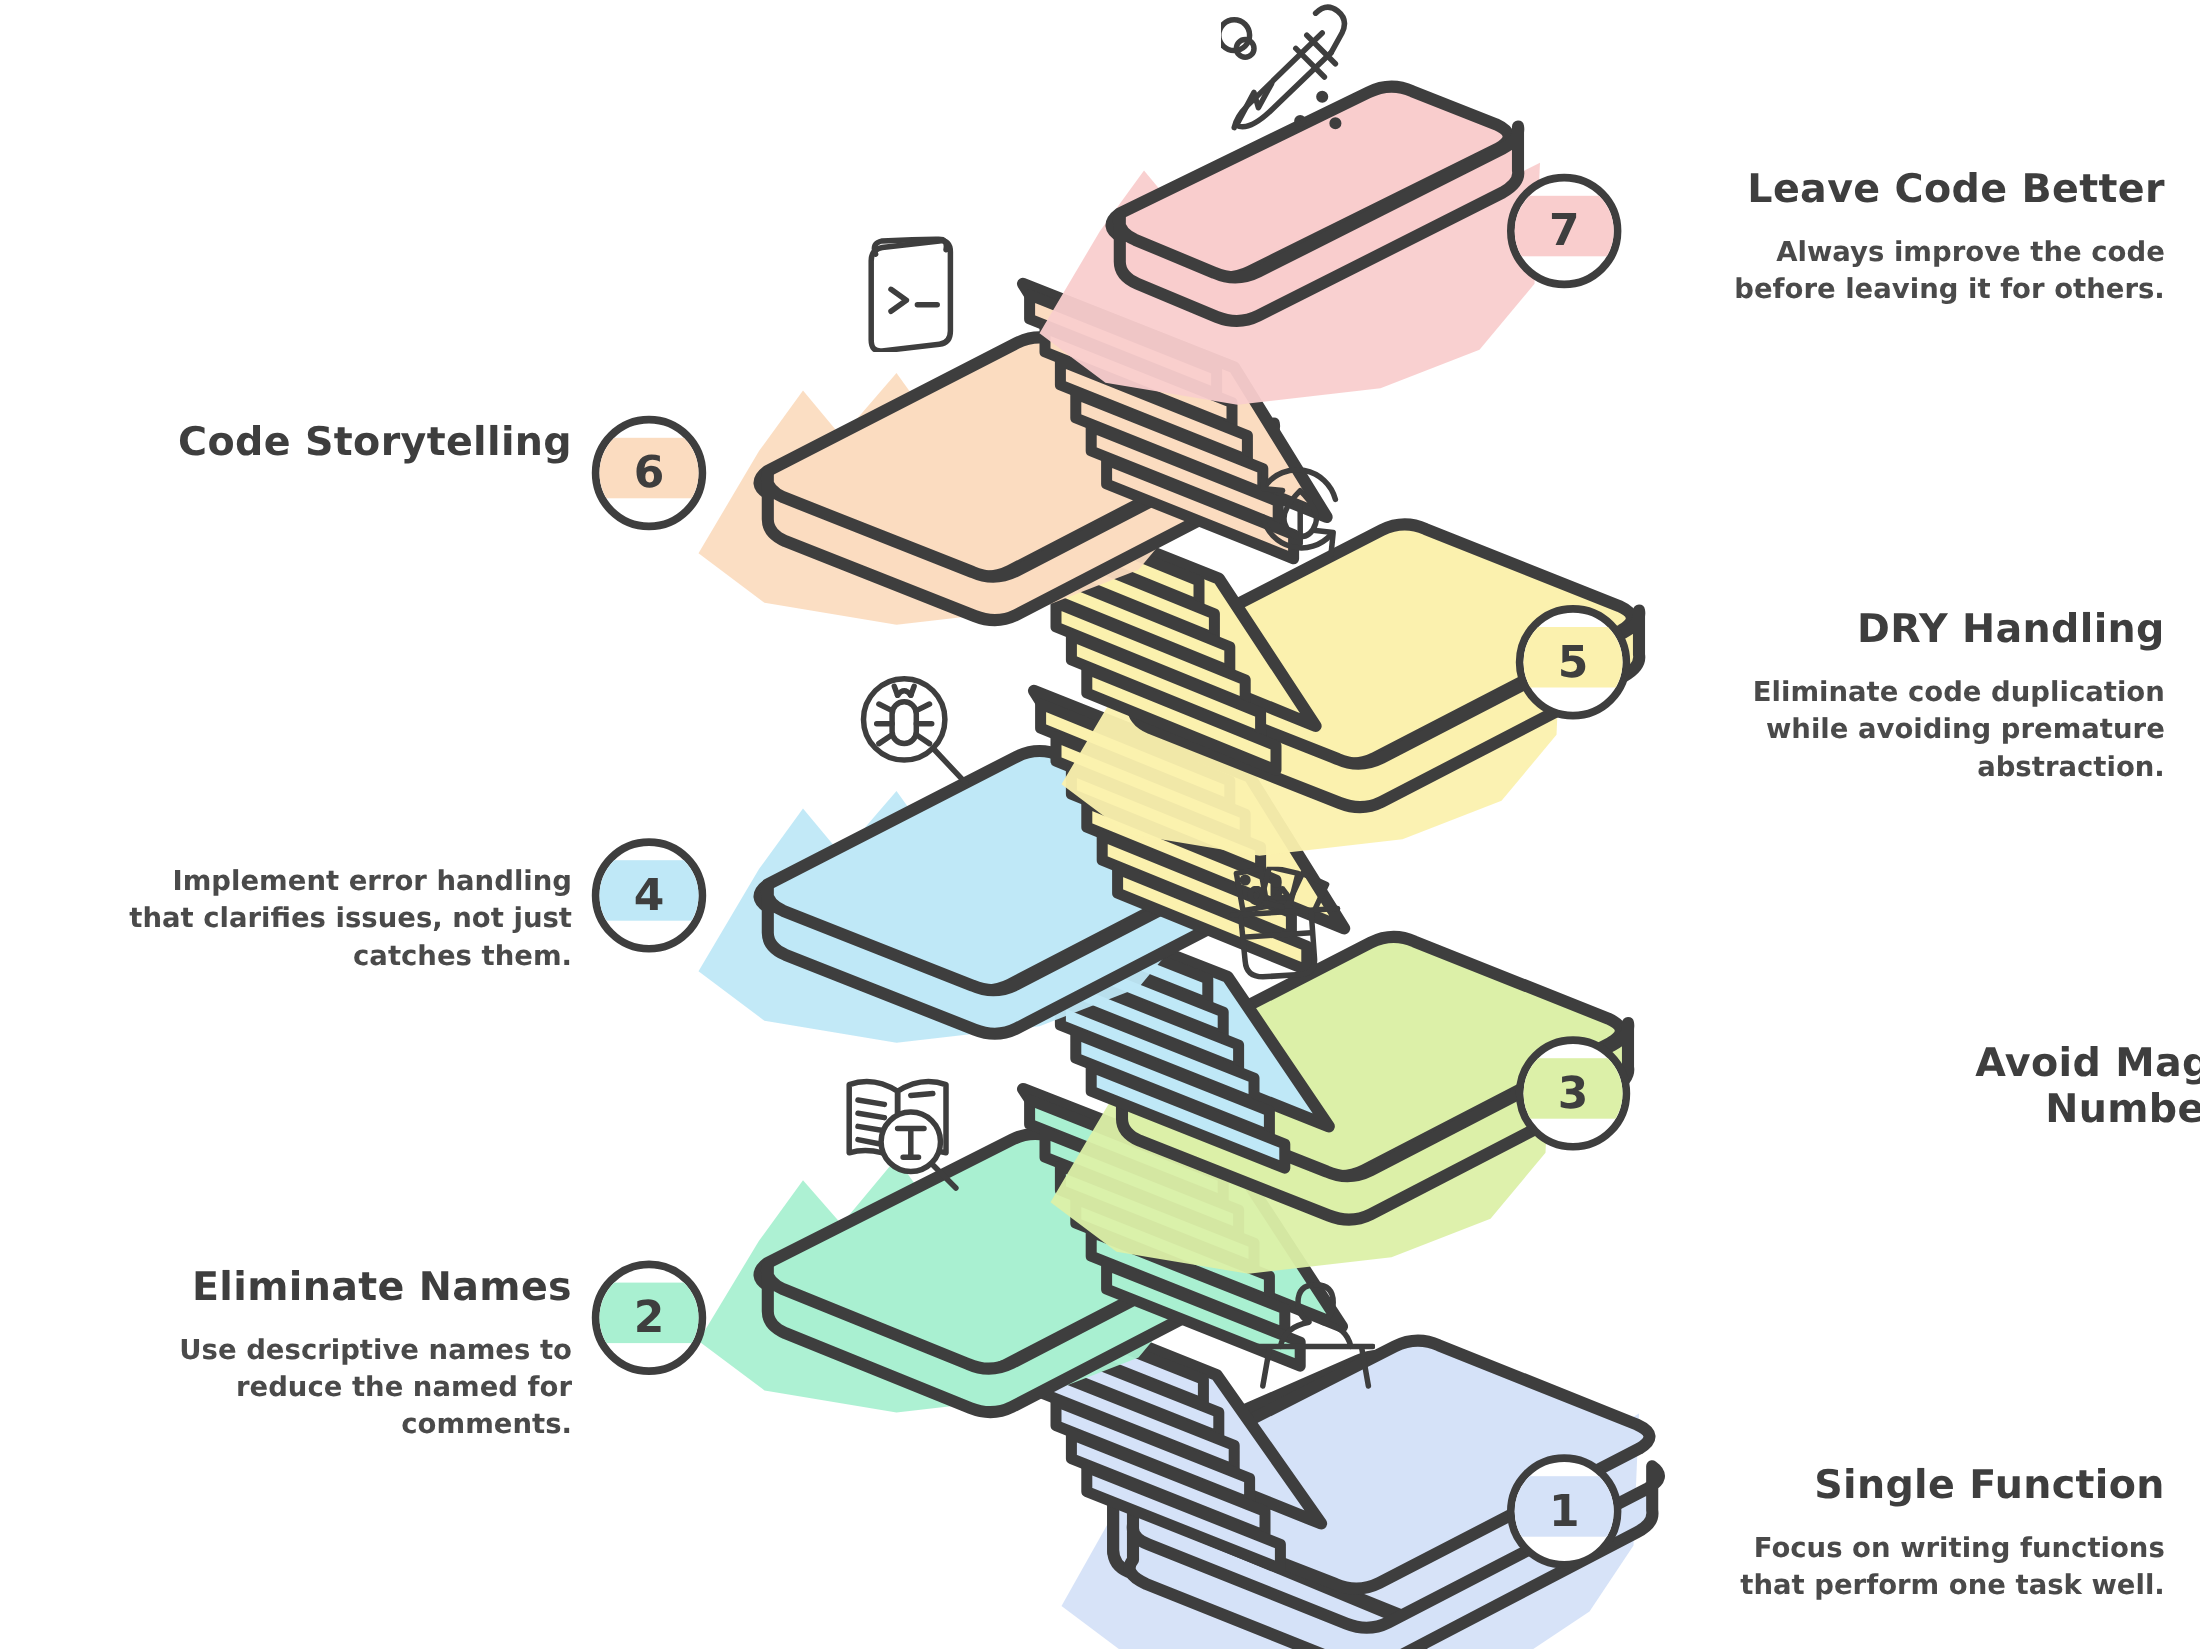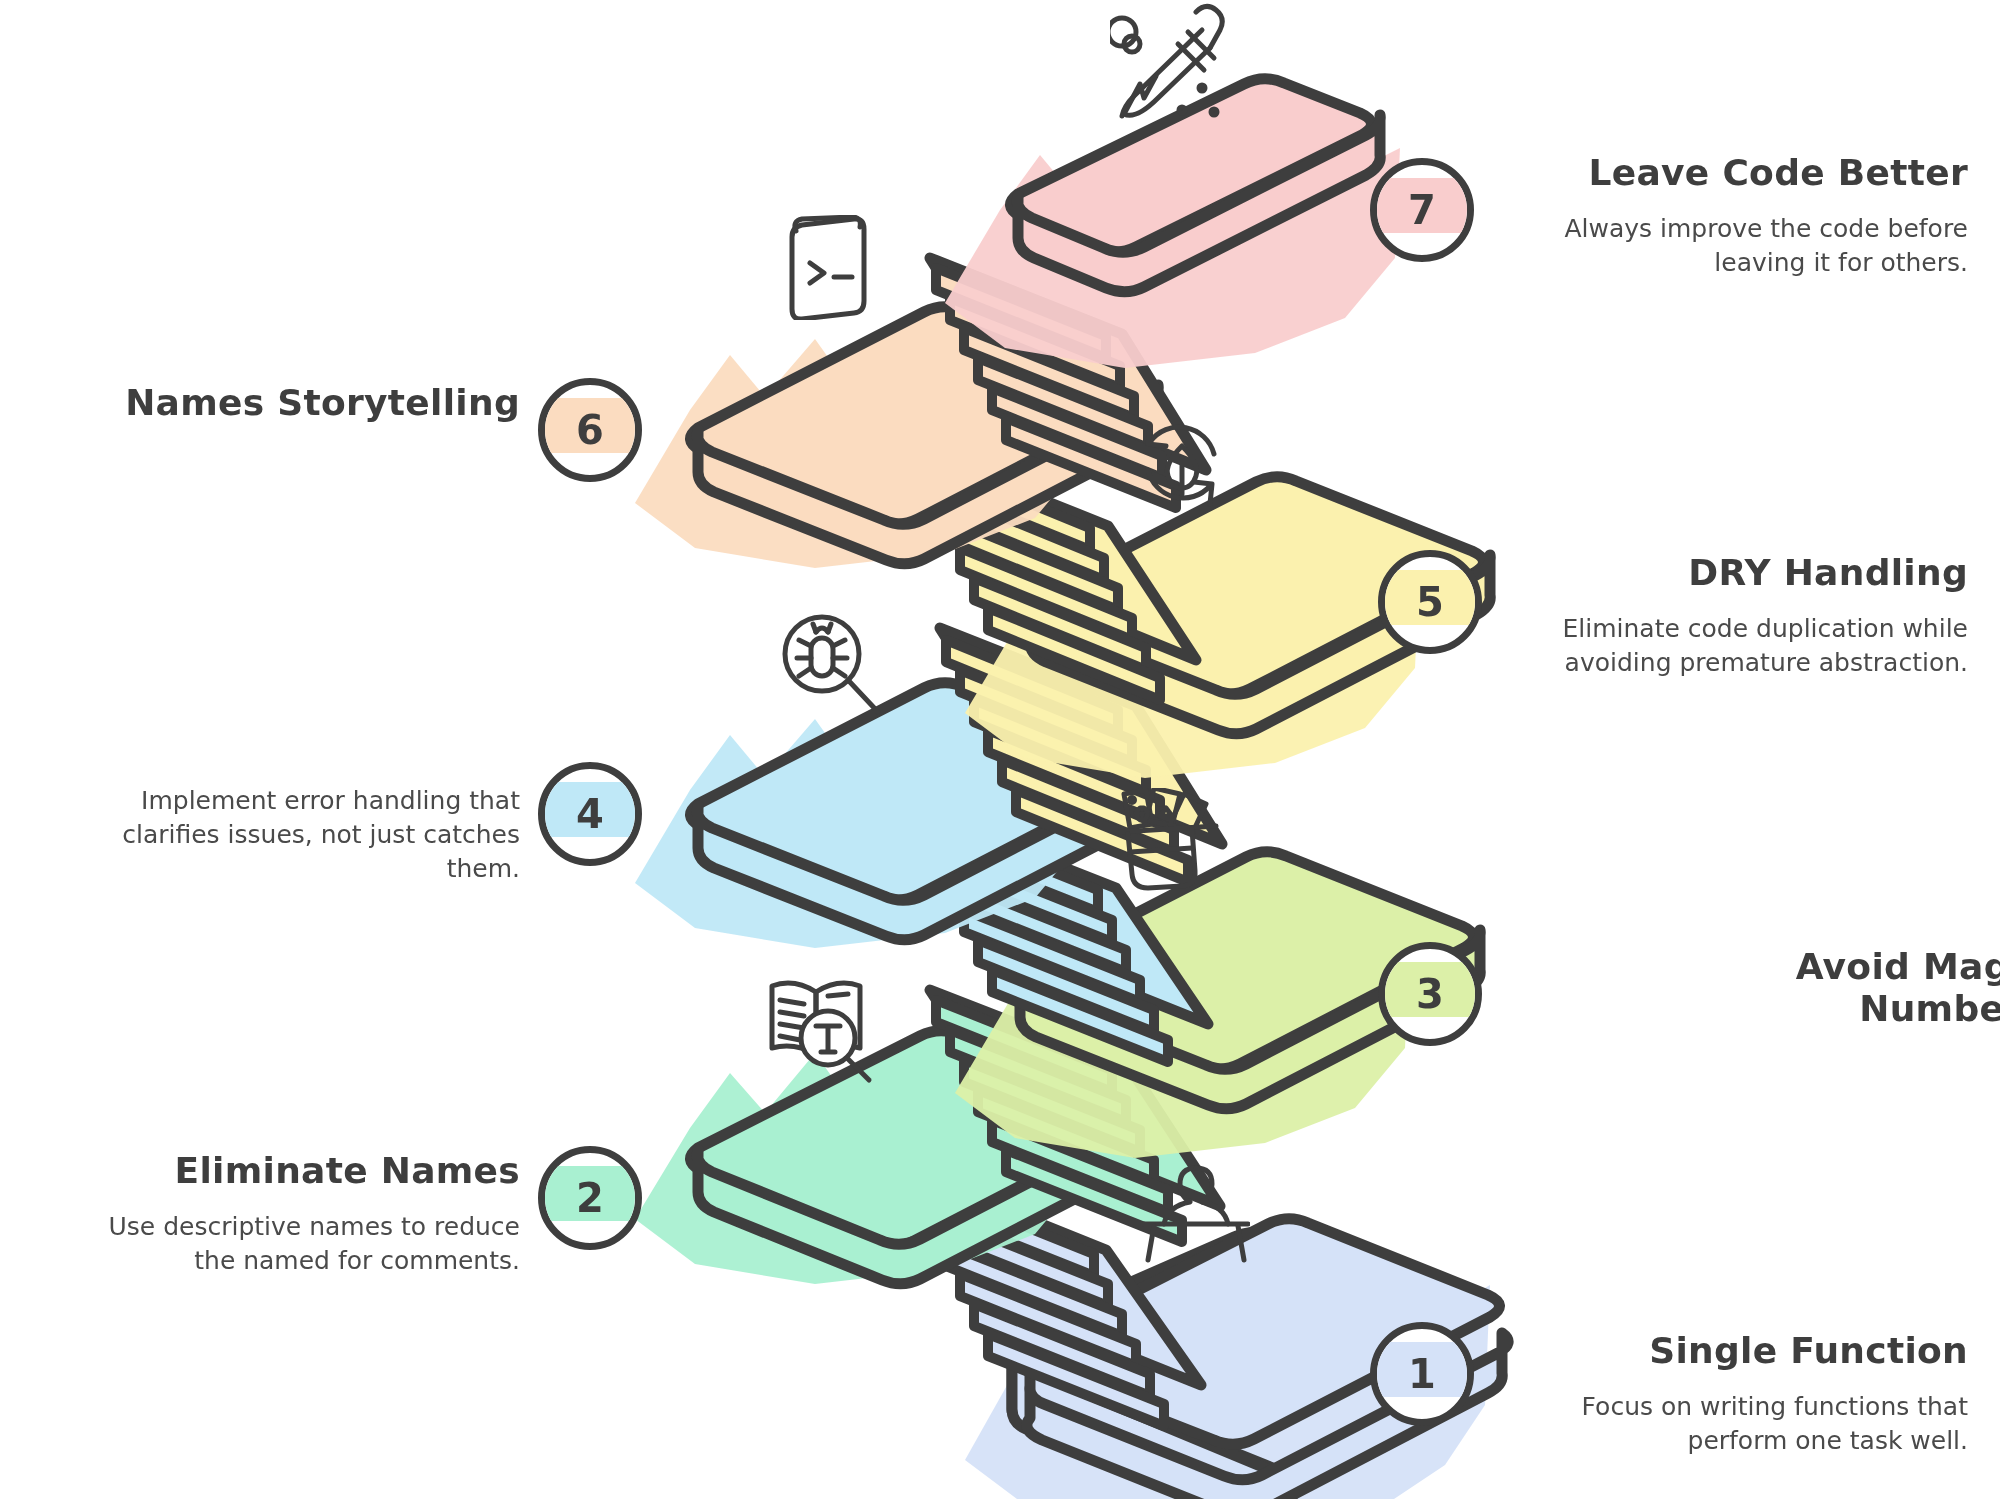--- a/index.html
+++ b/index.html
@@ -35,21 +35,21 @@
   .block-title {
     font-family: "DejaVu Sans", sans-serif;
     font-weight: bold;
     font-size: 36px;
     line-height: 1.18;
     color: #3e3e3e;
     letter-spacing: 0.3px;
   }
   .block-desc {
     font-family: "DejaVu Sans", sans-serif;
-    font-weight: normal;
+    font-weight: bold;
     font-size: 25px;
     line-height: 1.35;
     color: #4a4a4a;
     margin-top: 18px;
   }
 
   
   .badge {
     position: absolute;
     width: 104px; height: 104px;
@@ -398,21 +398,21 @@
     <div class="splash" style="background:#d5e2f8;"></div>
     <span class="num">1</span>
   </div>
 
   <div class="side-block right" style="left:1538px; top:152px;">
     <div class="block-title">Leave Code Better</div>
     <div class="block-desc">Always improve the code before leaving it for others.</div>
   </div>
 
   <div class="side-block left" style="left:90px; top:382px;">
-    <div class="block-title">Names Storytelling</div>
+    <div class="block-title">Code Storytelling</div>
   </div>
 
   <div class="side-block right" style="left:1538px; top:552px;">
     <div class="block-title">DRY Handling</div>
     <div class="block-desc">Eliminate code duplication while avoiding premature abstraction.</div>
   </div>
 
   <div class="side-block left" style="left:90px; top:766px;">
     <div class="block-desc">Implement error handling that clarifies issues, not just catches them.</div>
   </div>

